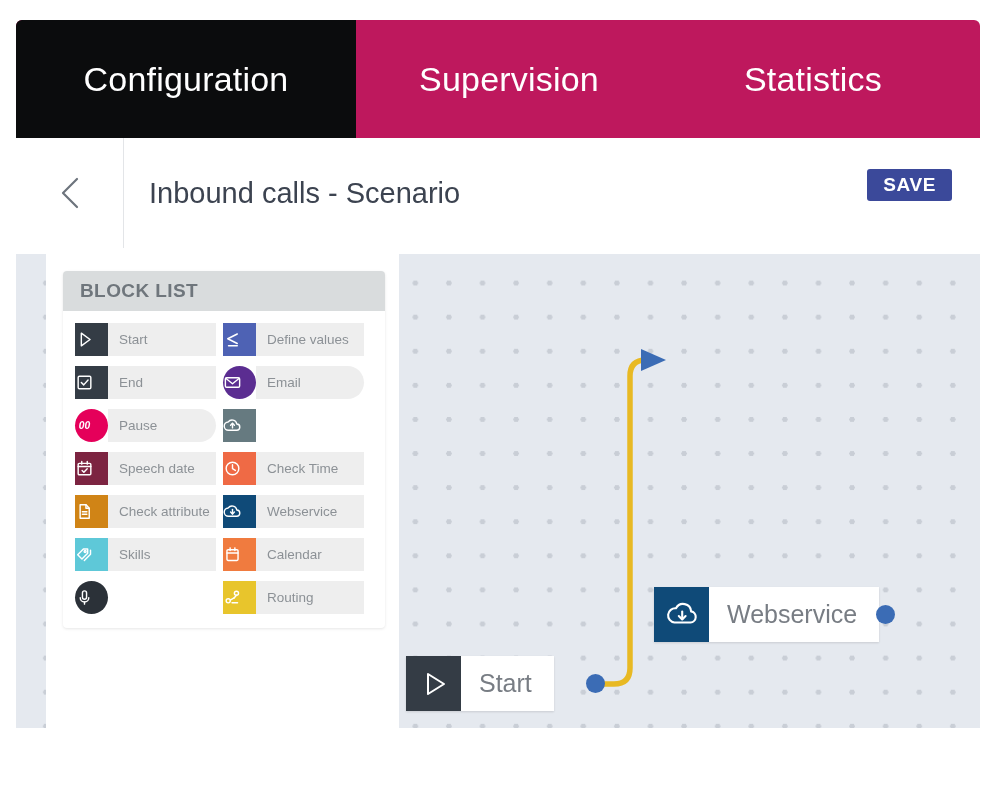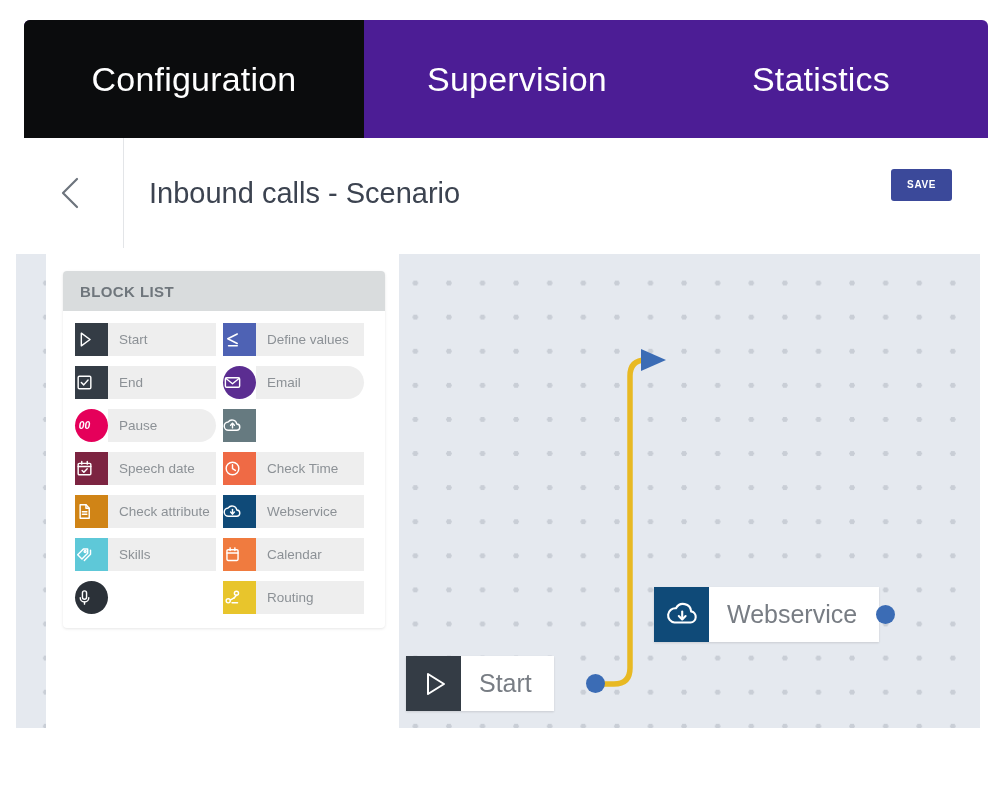--- a/index.html
+++ b/index.html
@@ -5,22 +5,22 @@
   html,body{margin:0;padding:0;}
   body{
     width:1002px;height:785px;background:#ffffff;
     font-family:"Liberation Sans","DejaVu Sans",sans-serif;
     overflow:hidden;position:relative;
   }
 
   
   .topnav{
     position:absolute;left:16px;top:20px;width:964px;height:118px;
-    background:#4c1d95;border-radius:6px 6px 0 0;
-    display:flex;align-items:stretch;overflow:hidden;margin-left:8px;
+    background:#be185d;border-radius:6px 6px 0 0;
+    display:flex;align-items:stretch;overflow:hidden;
   }
   .tab{
     display:flex;align-items:center;justify-content:center;
     color:#ffffff;font-size:34px;font-weight:400;letter-spacing:.2px;
     user-select:none;white-space:nowrap;
   }
   .tab-active{ background:#0b0c0d; width:340px; }
   .tab-sup{ width:270px; margin-left:18px;}
   .tab-sta{ width:270px; margin-left:34px;}
 
@@ -34,21 +34,21 @@
     border-right:1px solid #e3e5e8;box-sizing:border-box;cursor:pointer;
   }
   .chev{display:block;}
   .page-title{
     padding-left:25px;font-size:29px;color:#3c4350;font-weight:400;white-space:nowrap;
   }
   .save-btn{
     position:absolute;right:28px;top:31px;
     background:#3b499a;color:#ffffff;border:none;border-radius:3px;
     padding:0 16px;height:32px;line-height:32px;
-    font-size:10px;font-weight:bold;letter-spacing:.6px;cursor:pointer;
+    font-size:19px;font-weight:bold;letter-spacing:.6px;cursor:pointer;
     font-family:"Liberation Sans","DejaVu Sans",sans-serif;
   }
 
   
   .content{
     position:absolute;left:16px;top:254px;width:964px;height:474px;
     background:#e5e9ef;
     background-image:radial-gradient(#c9ced6 2.6px, transparent 2.7px);
     background-size:33.6px 34.1px;
     background-position:13px 12px;
@@ -64,21 +64,21 @@
     position:absolute;left:17px;top:17px;width:322px;
     background:#ffffff;
     border-radius:4px;
     box-shadow:0 1px 3px rgba(0,0,0,.10);
   }
   .panel-head{
     height:40px;background:#d9dcdd;border-radius:4px 4px 0 0;
     display:flex;align-items:center;padding-left:17px;box-sizing:border-box;
   }
   .panel-head span{
-    font-size:15px;font-weight:bold;color:#6f767c;letter-spacing:.4px;
+    font-size:19px;font-weight:bold;color:#6f767c;letter-spacing:.4px;
   }
   .panel-body{
     padding:12px 12px 14px 12px;
     display:flex;flex-wrap:wrap;gap:10px 7px;
   }
   .block{
     width:141px;height:33px;display:flex;align-items:center;cursor:grab;
   }
   .blk-icon{
     width:33px;height:33px;flex:0 0 33px;

